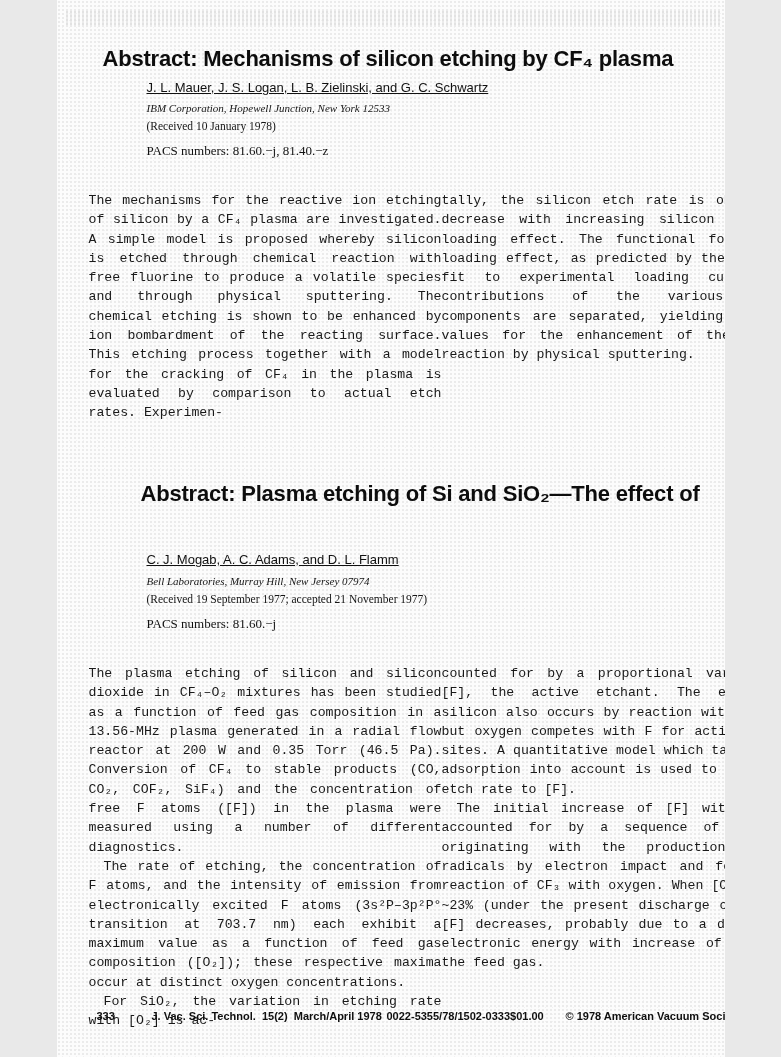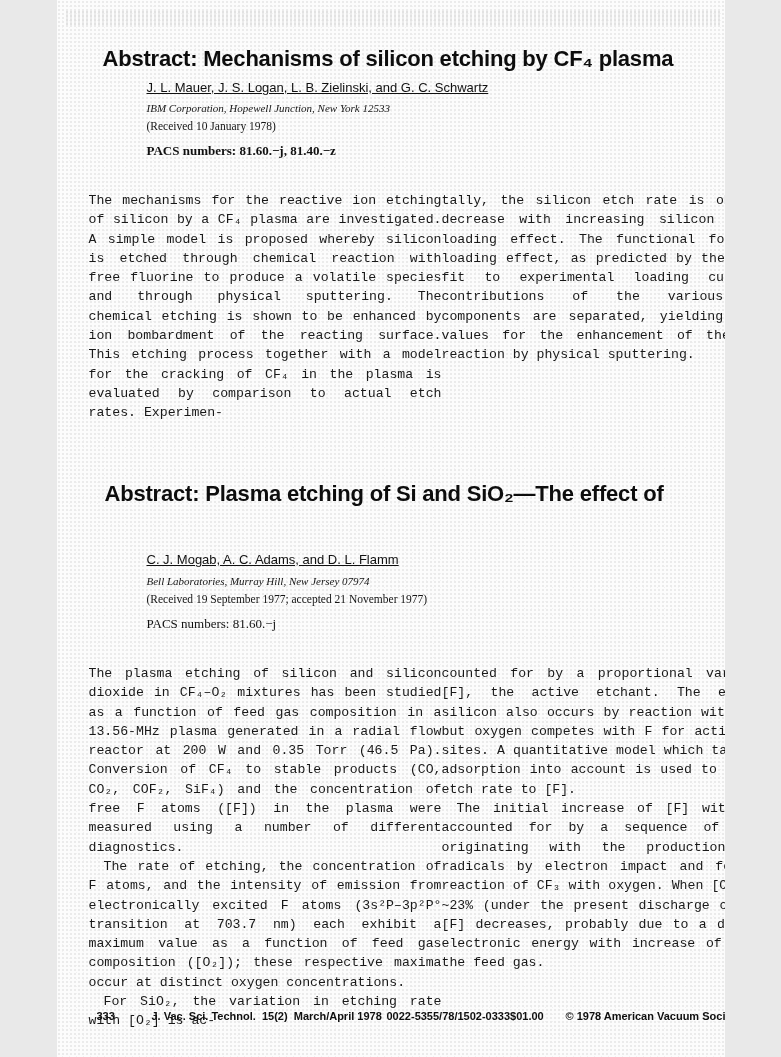--- a/index.html
+++ b/index.html
@@ -28,21 +28,21 @@
     font-family:"Liberation Sans","DejaVu Sans",sans-serif;
     font-weight:bold;
     font-size:22px;
     letter-spacing:-0.2px;
     color:#0d0d0d;
     line-height:30px;
     white-space:nowrap;
   }
   .t1 { left:46px; top:44px; }
   .t2 { left:48px; top:479px; }
-  .tline { display:block; }
+  .tline { display:block;margin-left:36px; }
   .authors {
     position:absolute;
     font-family:"Liberation Sans","DejaVu Sans",sans-serif;
     font-size:13px; color:#111;
     white-space:nowrap;
     text-decoration:underline;
   }
   .a1 { left:90px; top:80px; }
   .a2 { left:90px; top:552px; }
   .affil {
@@ -61,21 +61,21 @@
     white-space:nowrap;
   }
   .r1 { left:90px; top:120px; }
   .r2 { left:90px; top:593px; }
   .pacs {
     position:absolute;
     font-family:"Liberation Serif","DejaVu Serif",serif;
     font-size:13px; color:#111;
     white-space:nowrap;
   }
-  .p1 { left:90px; top:143px;font-weight:bold; }
+  .p1 { left:90px; top:143px; }
   .p2 { left:90px; top:616px; }
   .abs-body {
     position:absolute;
     left:32px; width:726px;
     display:flex; gap:0;
     font-family:Liberation Mono, monospace;
     font-size:13.2px;
     line-height:19.3px;
     text-align:justify;
     color:#191919;

